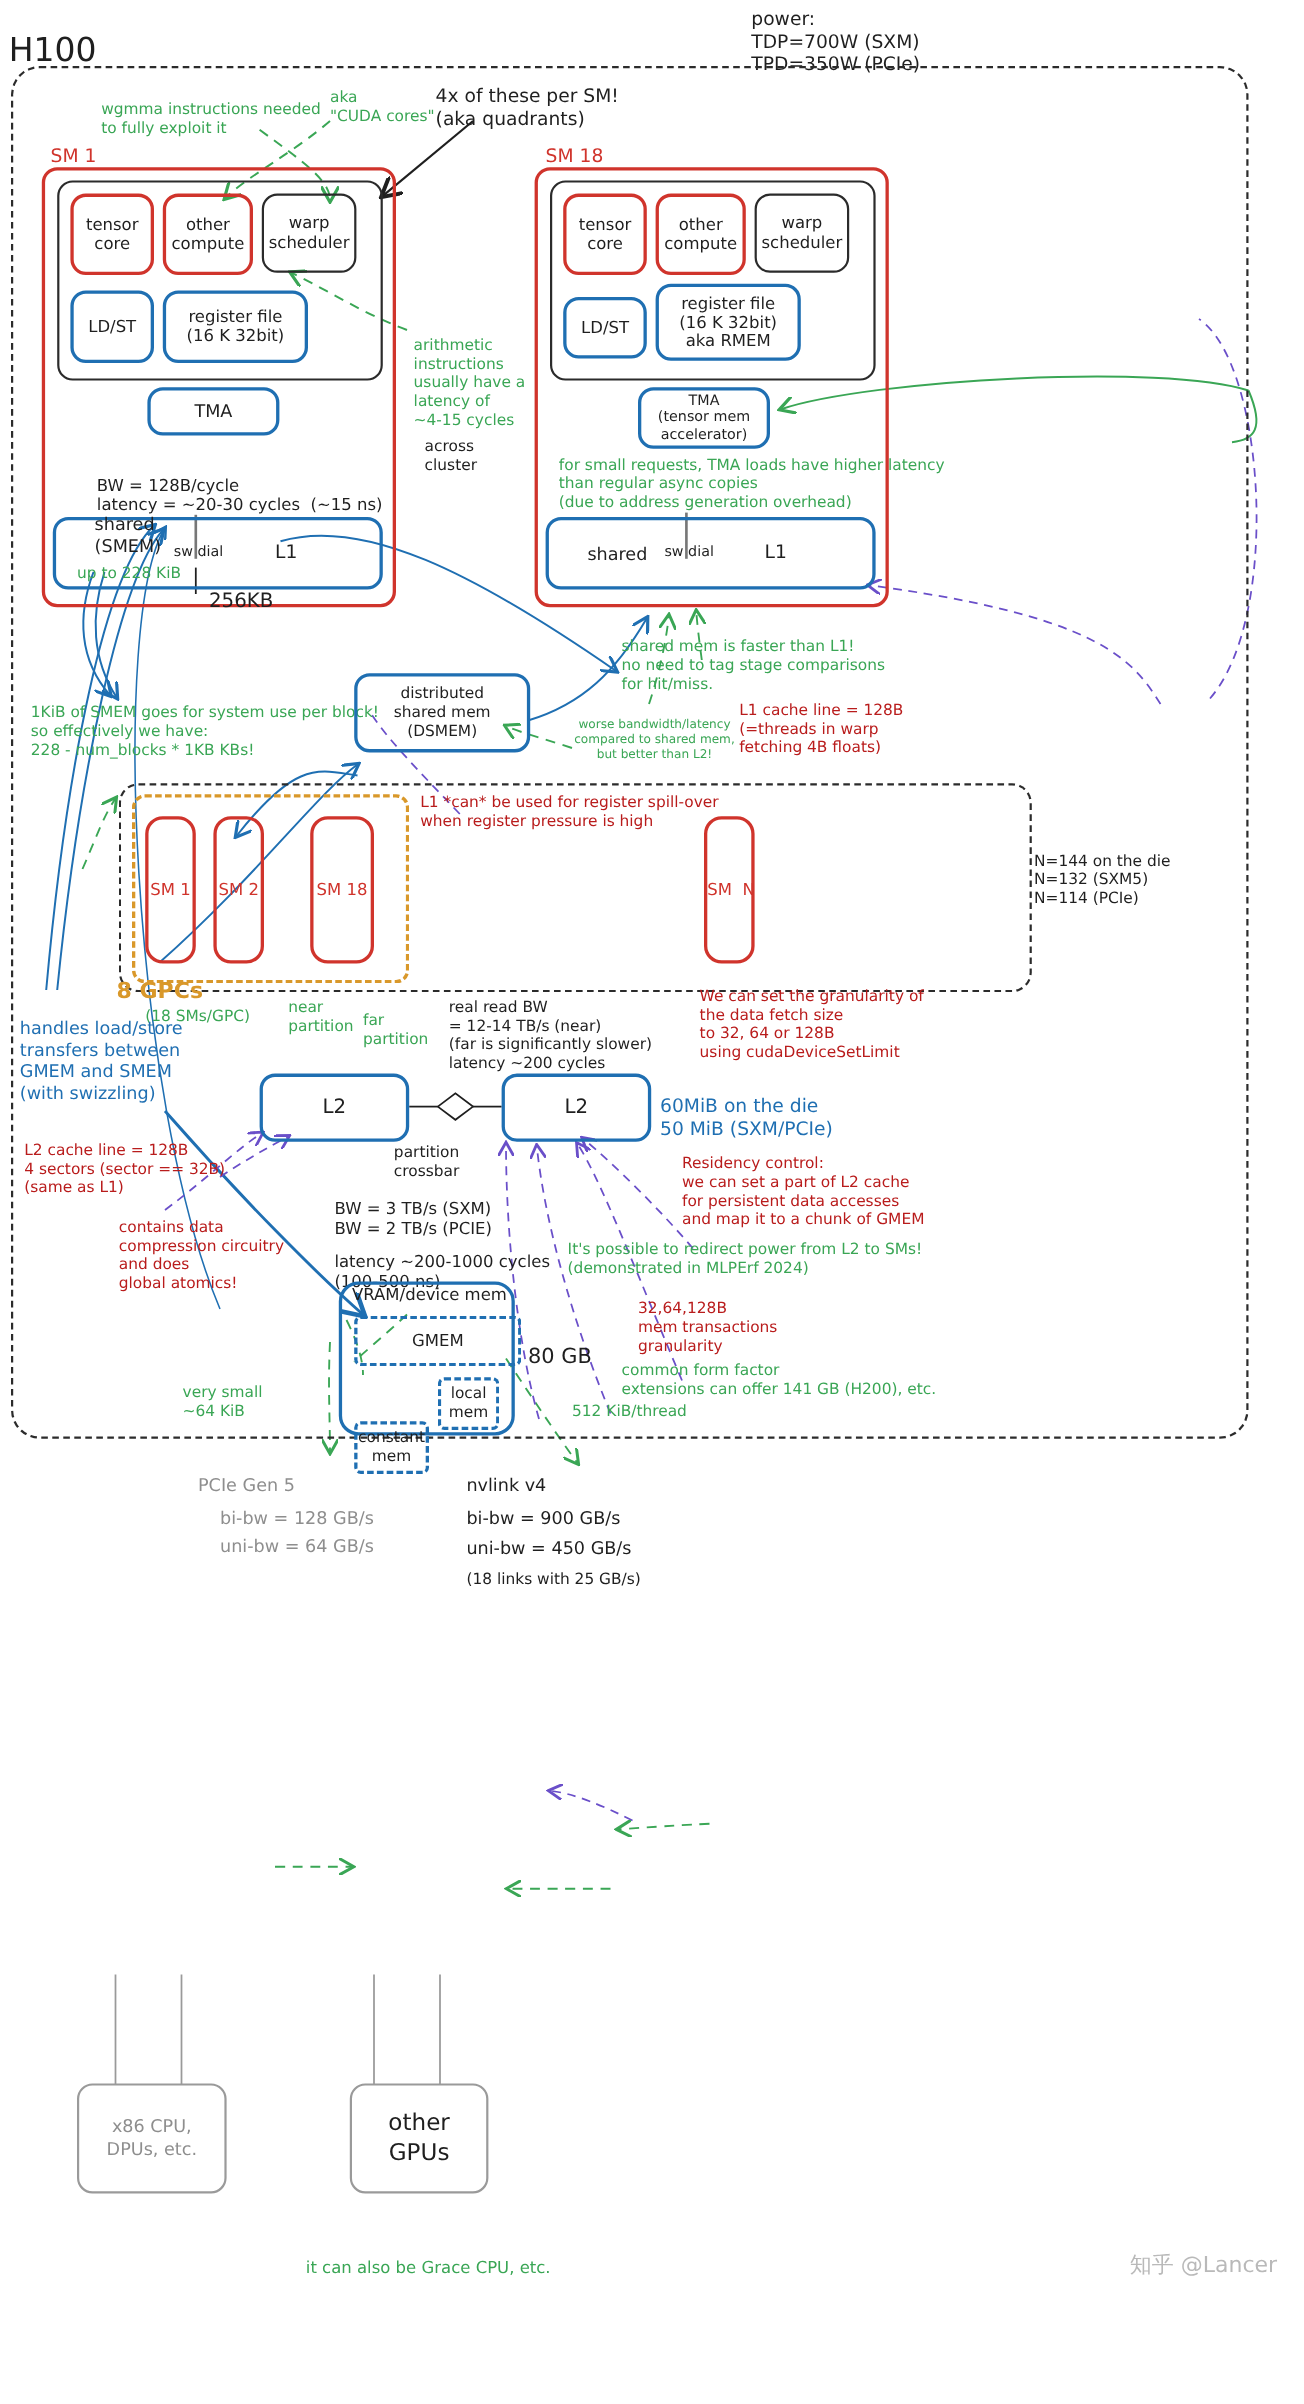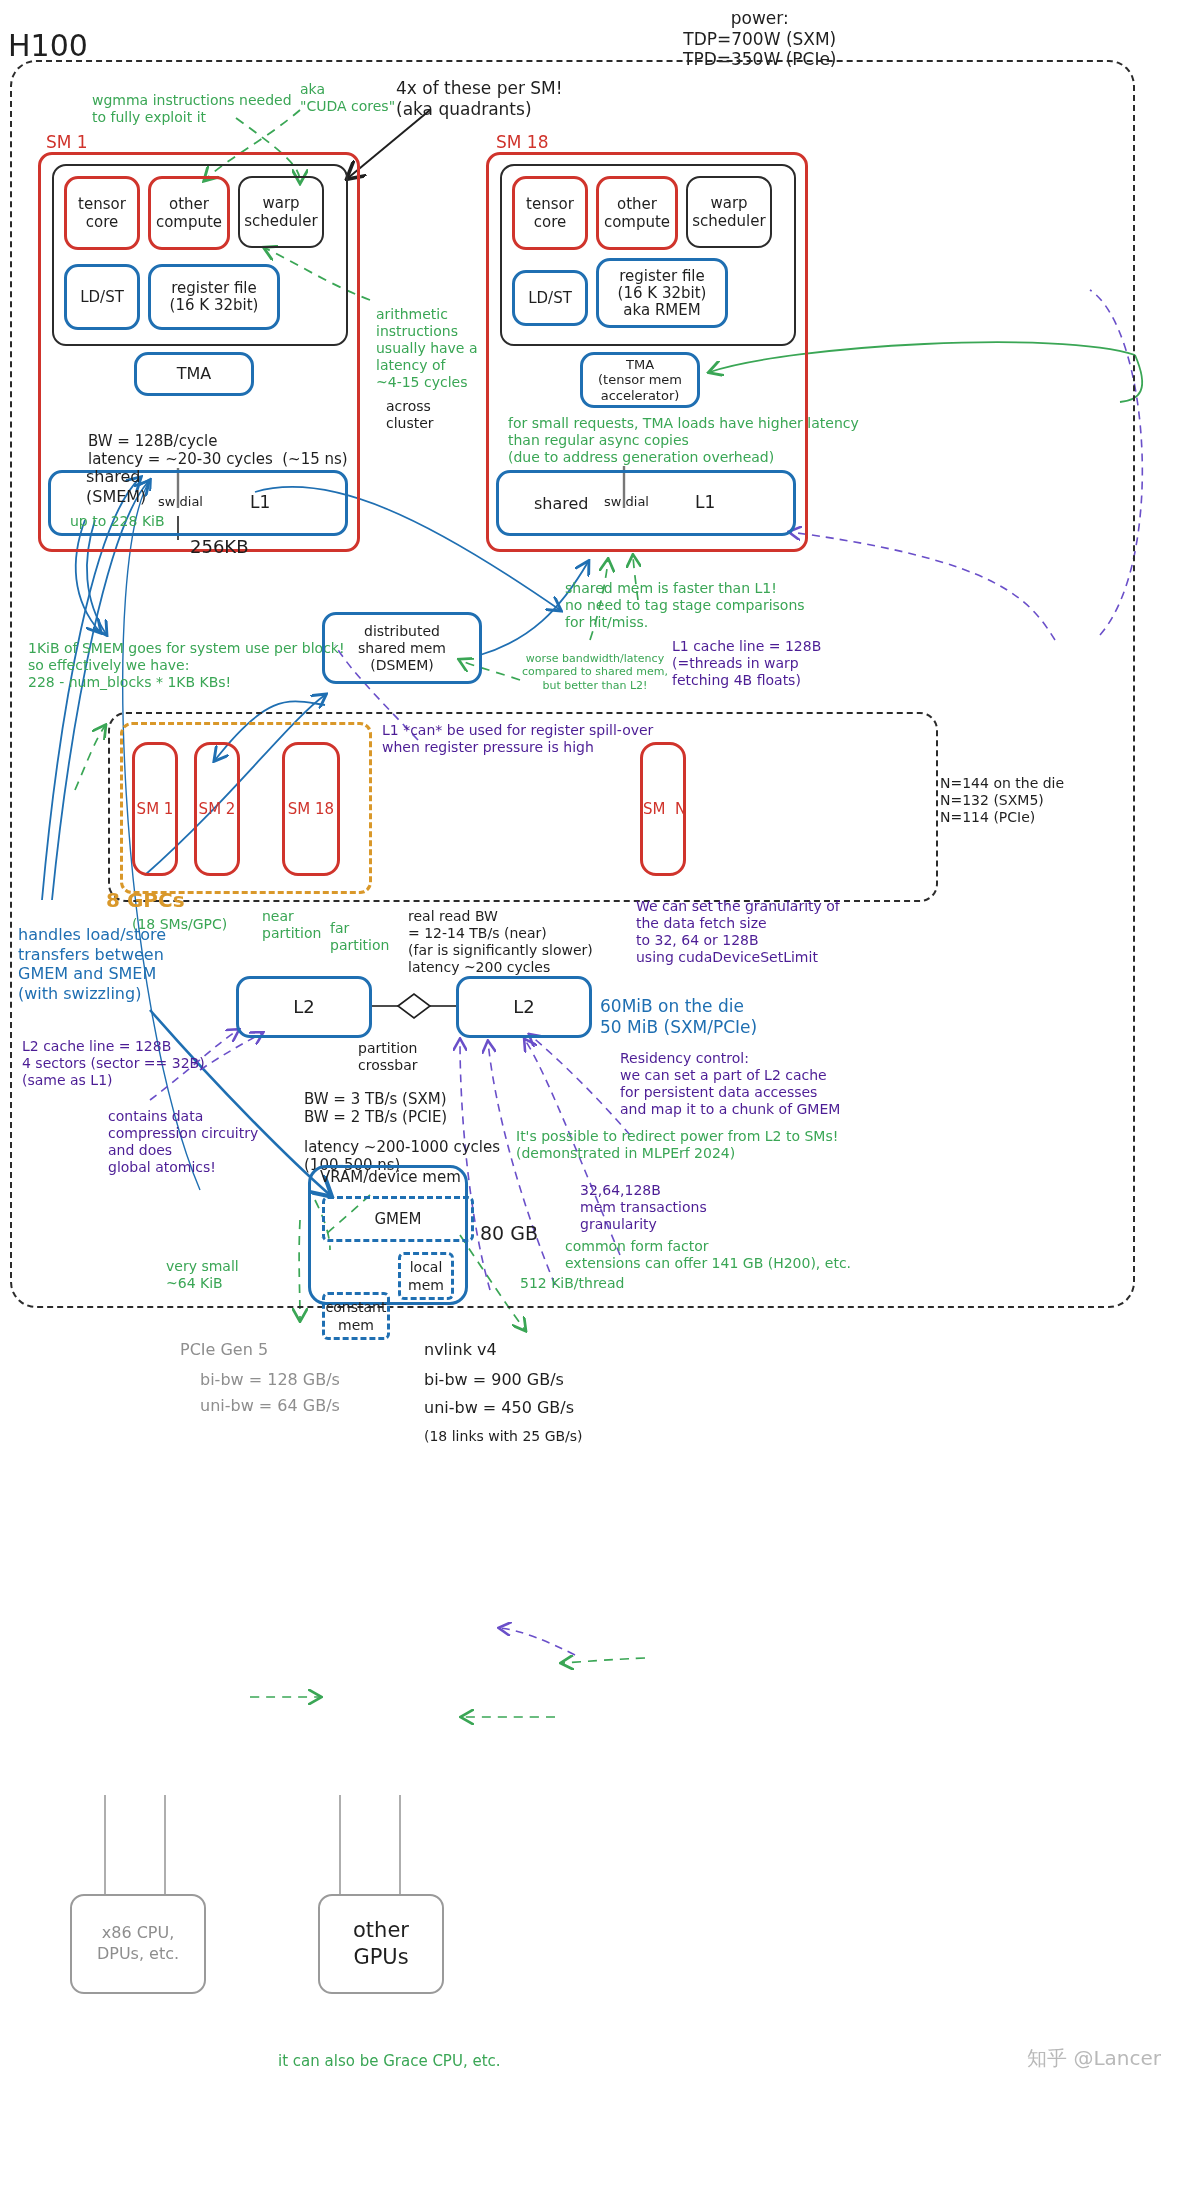--- a/index.html
+++ b/index.html
@@ -11,21 +11,21 @@
     overflow:hidden;
   }
   .abs { position:absolute; }
   .txt { white-space:pre; line-height:1.22; }
 
   
   .c-black  { color:#1f1f1f; }
   .c-green  { color:#3aa655; }
   .c-red    { color:#d0342c; }
   .c-blue   { color:#1f6fb2; }
-  .c-purple { color:#4c1d95; }
+  .c-purple { color:#b91c1c; }
   .c-gray   { color:#8e8e8e; }
   .c-orange { color:#d9982a; }
 
   
   .box { position:absolute; border-radius:14px; background:transparent; }
   .b-black { border:2.5px solid #2b2b2b; }
   .b-red   { border:3px solid #d0342c; }
   .b-blue  { border:3px solid #1f6fb2; }
   .b-gray  { border:2px solid #9a9a9a; }
   .b-dash-black { border:2.5px dashed #2b2b2b; }
@@ -122,21 +122,21 @@
   <line x1="430" y1="1006" x2="456" y2="1006" stroke="#1f1f1f" stroke-width="1.6"></line>
 
   <line x1="178" y1="468" x2="178" y2="508" stroke="#777" stroke-width="2.4"></line>
   <line x1="178" y1="516" x2="178" y2="540" stroke="#1f1f1f" stroke-width="1.6"></line>
 
   <line x1="624" y1="466" x2="624" y2="508" stroke="#777" stroke-width="2.4"></line>
 </svg>
 
 <div class="abs txt c-black" style="left:8px; top:28px; font-size:30px;">H100</div>
 
-<div class="abs txt c-black" style="left:683px; top:8px; font-size:17px;text-align:center;">power:
+<div class="abs txt c-black" style="left:683px; top:8px; font-size:17px;">power:
 TDP=700W (SXM)
 TPD=350W (PCIe)</div>
 
 <div class="box b-dash-black" style="left:10px; top:60px; width:1125px; height:1248px; border-radius:26px;"></div>
 
 <div class="abs txt c-green" style="left:92px; top:92px; font-size:14px;">wgmma instructions needed
 to fully exploit it</div>
 <div class="abs txt c-green" style="left:300px; top:81px; font-size:14px;">aka
 "CUDA cores"</div>
 <div class="abs txt c-black" style="left:396px; top:78px; font-size:17px;">4x of these per SM!

